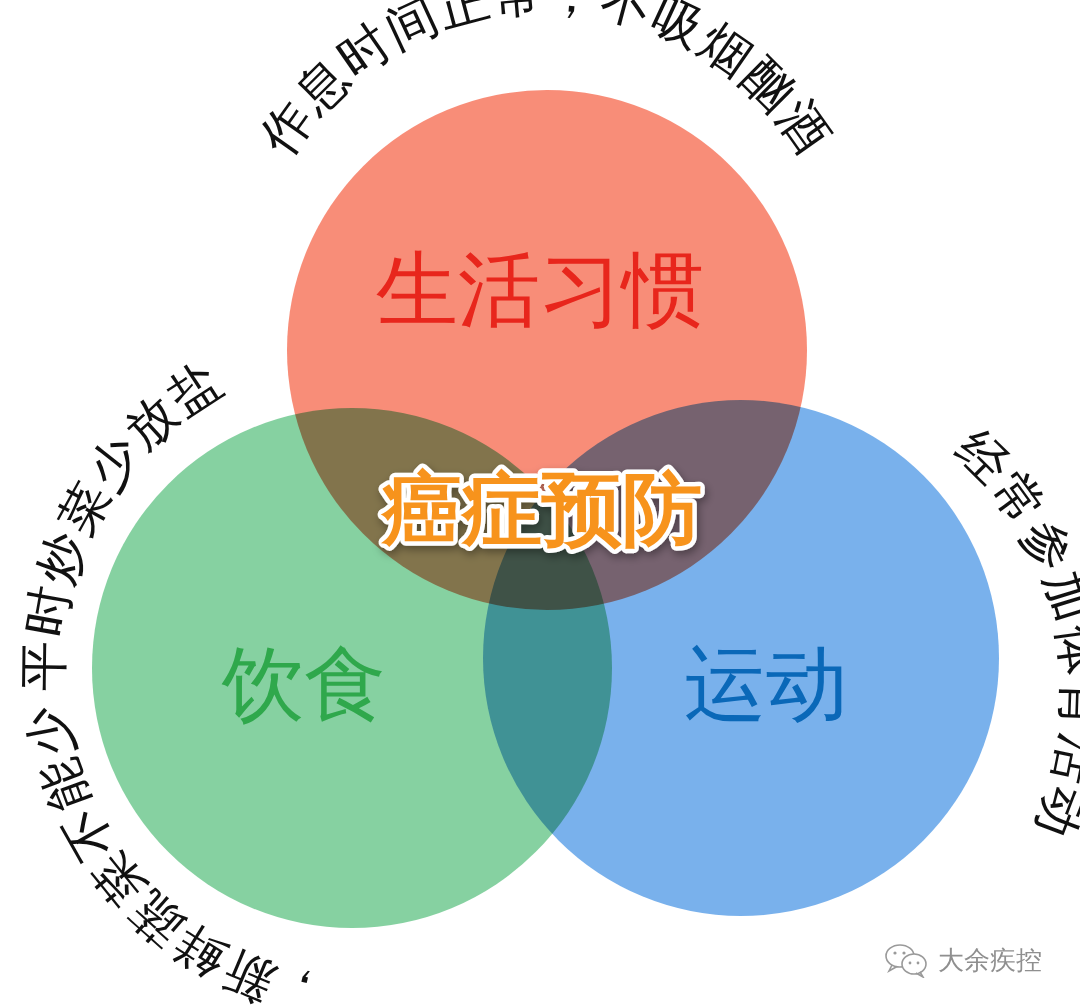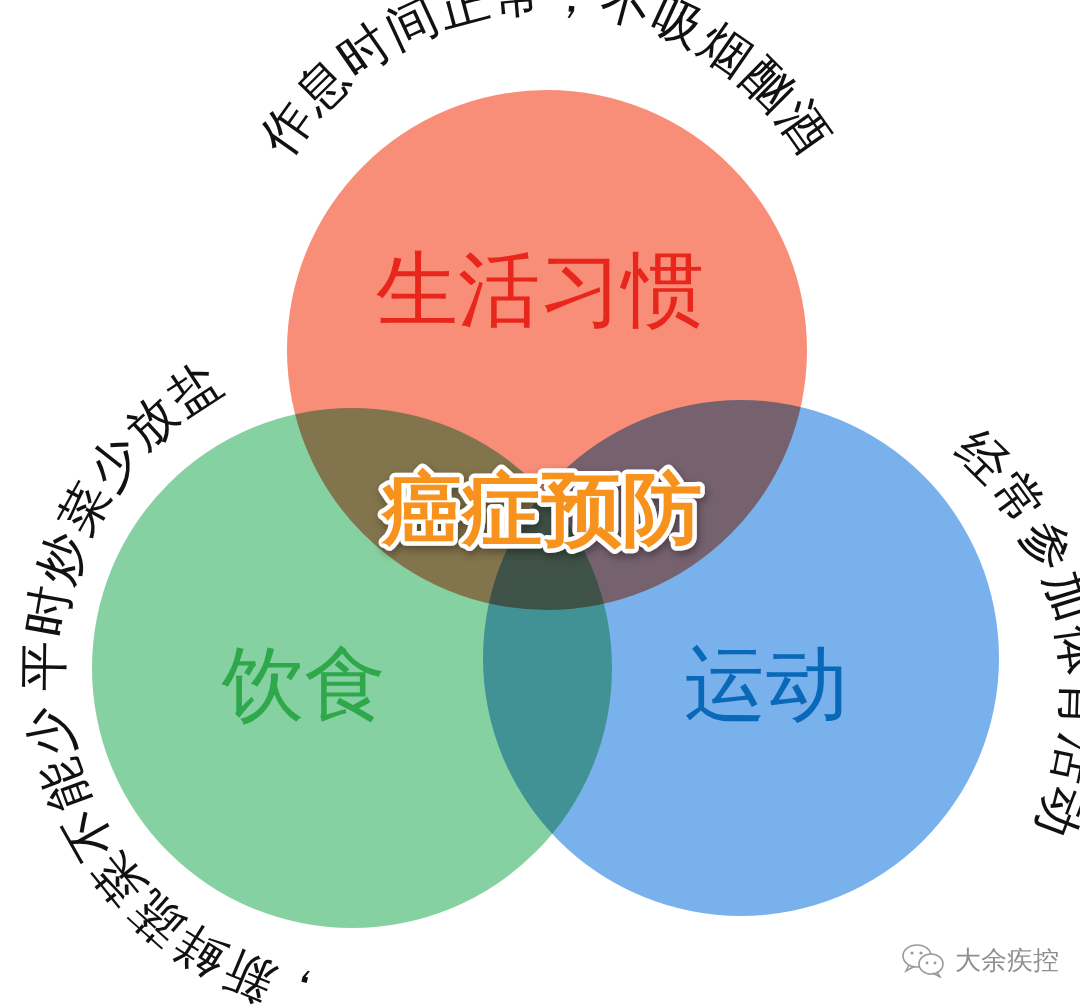--- a/index.html
+++ b/index.html
@@ -38,21 +38,21 @@
       font-family: "DejaVu Sans", "Liberation Sans", sans-serif;
       font-weight: bold;
       font-size: 80px;
       text-anchor: middle;
       dominant-baseline: middle;
       paint-order: stroke fill;
       stroke-linejoin: round;
     }
     .watermark {
       position: absolute;
-      right: 21px;
+      right: 38px;
       bottom: 30px;
       display: flex;
       align-items: center;
       gap: 8px;
       color: #8f8f8f;
       font-family: "DejaVu Sans", "Liberation Sans", sans-serif;
       font-size: 26px;
     }
     .watermark svg { display: block; }
   </style>

